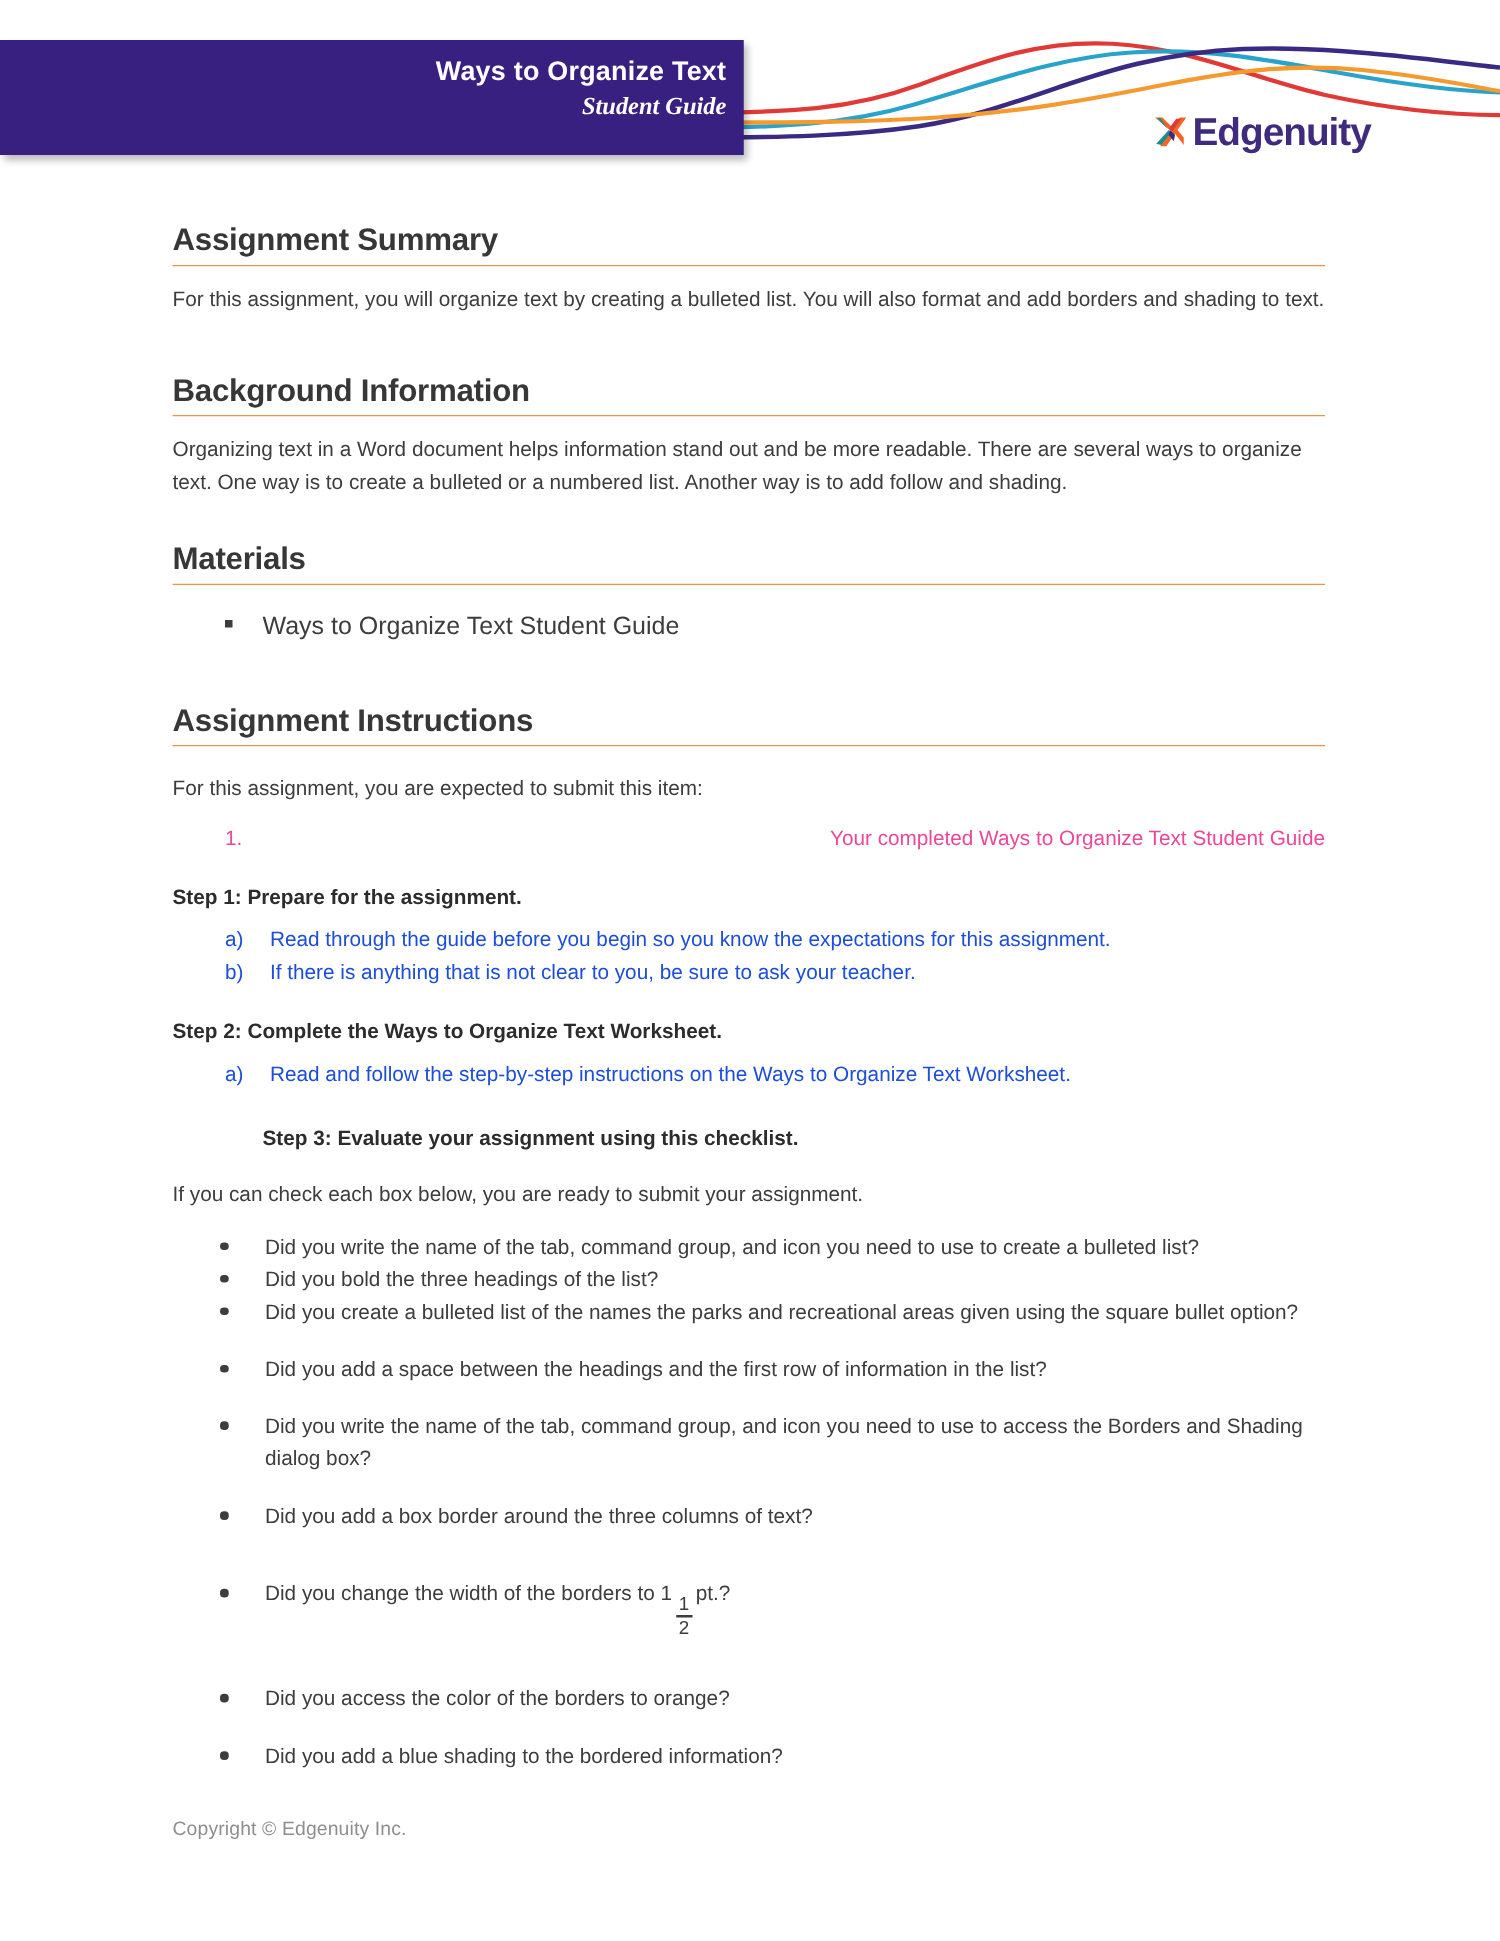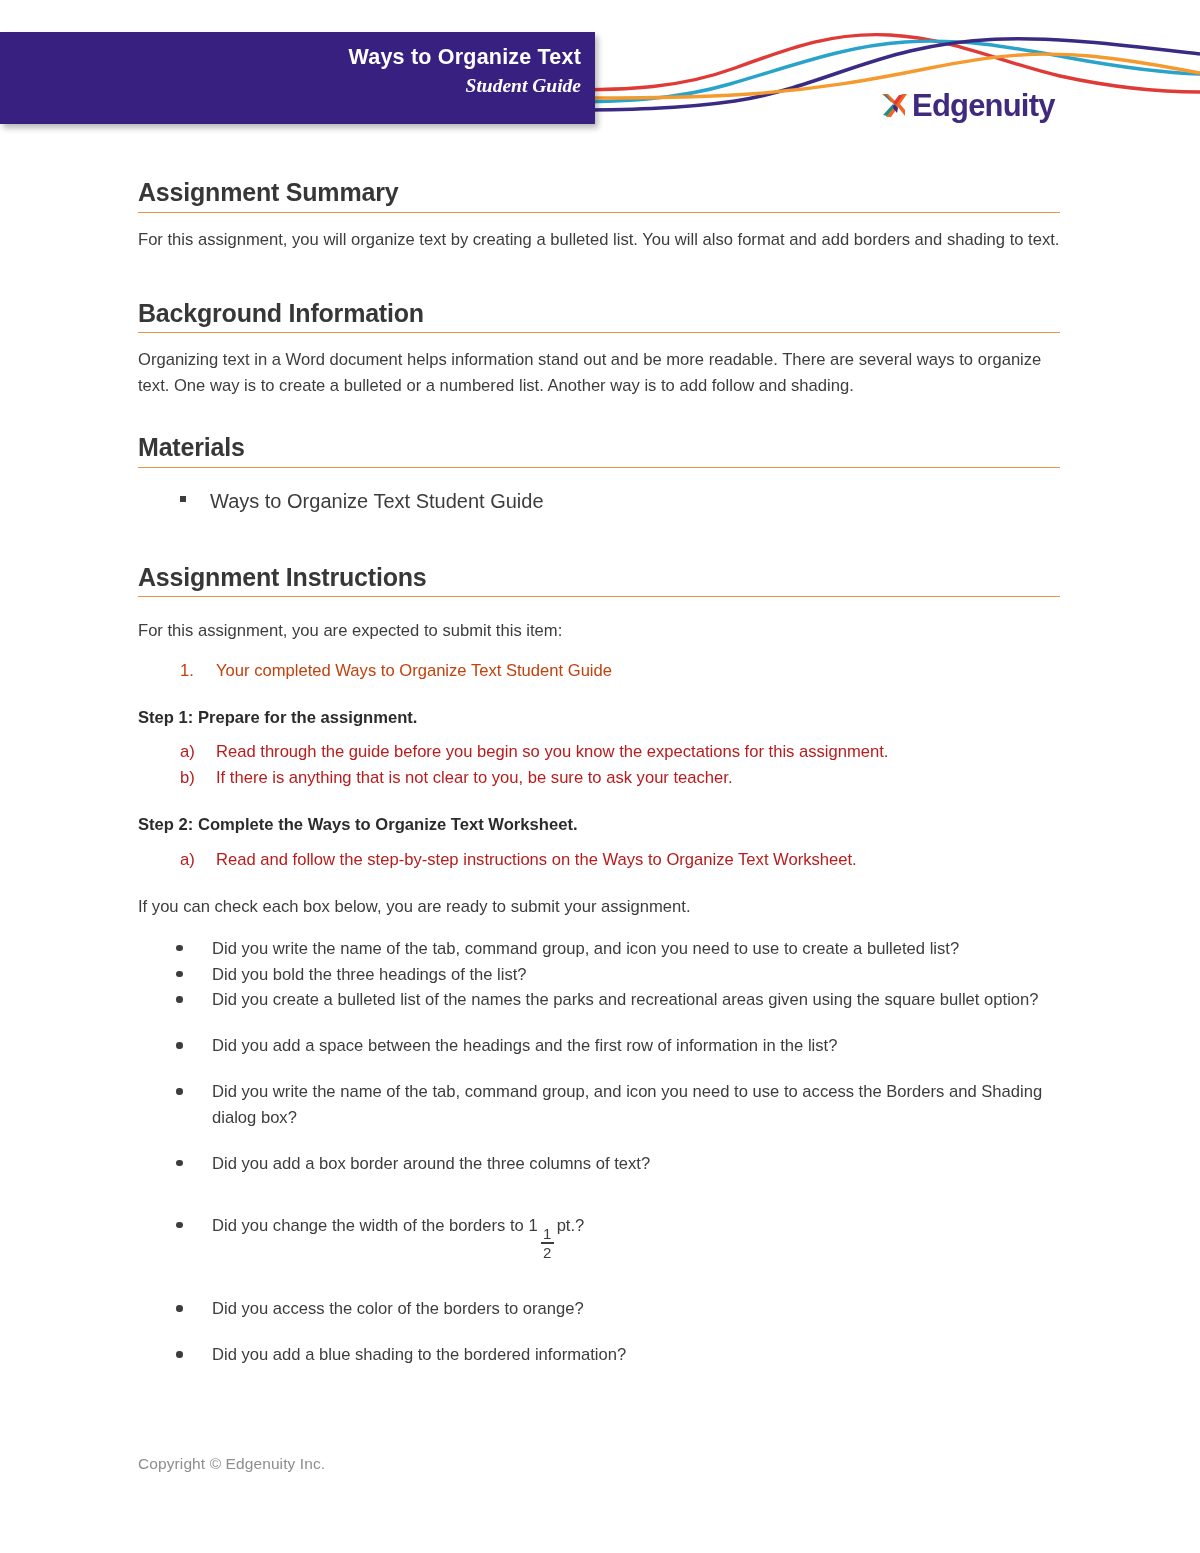--- a/index.html
+++ b/index.html
@@ -55,21 +55,21 @@
     color: #ffffff;
     font-size: 19.5px;
     font-weight: bold;
     font-style: italic;
     line-height: 1.5;
     margin: 0;
     font-family: Liberation Serif, serif;
   }
   .logo-wrap {
     position: absolute;
-    left: 878px;
+    left: 920px;
     top: 86px;
     display: flex;
     align-items: center;
     height: 38px;
   }
   .logo-mark {
     width: 32px;
     height: 32px;
     margin-right: 2px;
   }
@@ -136,23 +136,24 @@
   ol.num-list {
     list-style: none;
     margin: 14px 0 0 0;
     padding: 0 0 0 42px;
     counter-reset: numitem;
   }
   ol.num-list li {
     position: relative;
     font-size: 16.6px;
     line-height: 1.55;
-    color: #c2410c;
+    color: #ec4899;
     padding-left: 36px;
     counter-increment: numitem;
+    text-align: right;
   }
   ol.num-list li::before {
     content: counter(numitem) ".";
     position: absolute;
     left: 0;
     top: 0;
     width: 24px;
     text-align: left;
   }
 
@@ -160,21 +161,21 @@
   ol.alpha-list {
     list-style: none;
     margin: 10px 0 0 0;
     padding: 0 0 0 42px;
     counter-reset: alphaitem;
   }
   ol.alpha-list li {
     position: relative;
     font-size: 16.6px;
     line-height: 1.58;
-    color: #b91c1c;
+    color: #1d4ed8;
     padding-left: 36px;
     counter-increment: alphaitem;
   }
   ol.alpha-list li::before {
     content: counter(alphaitem, lower-alpha) ")";
     position: absolute;
     left: 0;
     top: 0;
     width: 28px;
     text-align: left;
@@ -323,20 +324,21 @@
     <ol class="alpha-list">
       <li>Read through the guide before you begin so you know the expectations for this assignment.</li>
       <li>If there is anything that is not clear to you, be sure to ask your teacher.</li>
     </ol>
 
     <p class="step-heading">Step 2: Complete the Ways to Organize Text Worksheet.</p>
     <ol class="alpha-list">
       <li>Read and follow the step-by-step instructions on the Ways to Organize Text Worksheet.</li>
     </ol>
 
+    <p class="step-heading indented">Step 3: Evaluate your assignment using this checklist.</p>
     <p class="intro-line">If you can check each box below, you are ready to submit your assignment.</p>
 
     <ul class="check-list">
       <li>Did you write the name of the tab, command group, and icon you need to use to create a bulleted list?</li>
       <li>Did you bold the three headings of the list?</li>
       <li>Did you create a bulleted list of the names the parks and recreational areas given using the square bullet option?</li>
       <li class="spaced">Did you add a space between the headings and the first row of information in the list?</li>
       <li class="spaced">Did you write the name of the tab, command group, and icon you need to use to access the Borders and Shading dialog box?</li>
       <li class="spaced">Did you add a box border around the three columns of text?</li>
       <li class="spaced-wide">

